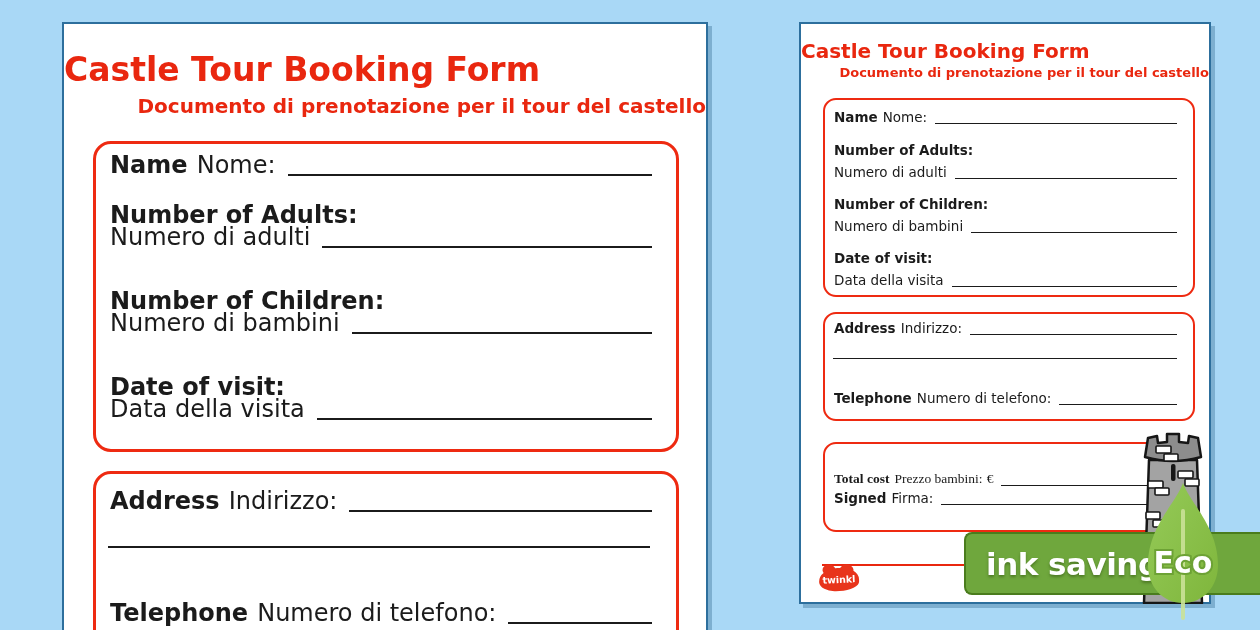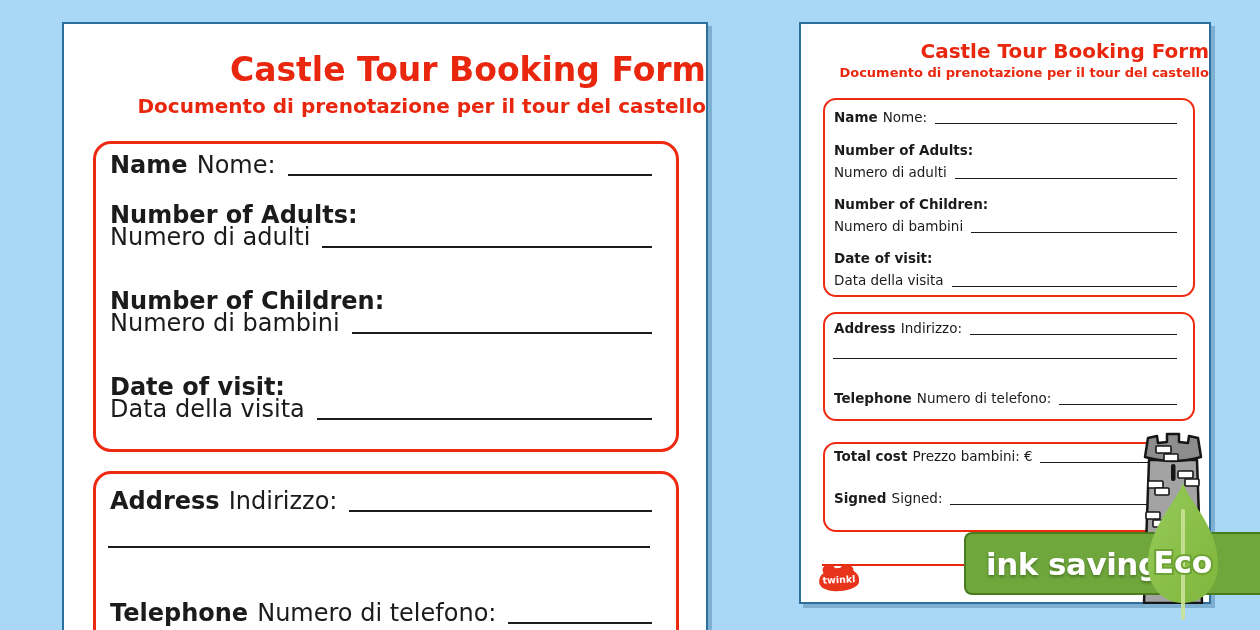--- a/index.html
+++ b/index.html
@@ -5,21 +5,21 @@
   html,body{margin:0;padding:0;}
   body{font-family:"DejaVu Sans","Liberation Sans",sans-serif;}
   .stage{position:relative;width:1260px;height:630px;background:#a9d8f6;overflow:hidden;}
 
   
   .page{position:absolute;background:#ffffff;border:2px solid #2d6f9d;
         box-shadow:4px 4px 0 rgba(54,108,148,.38);box-sizing:border-box;z-index:1;}
   .page-left{left:62px;top:22px;width:646px;height:660px;}
   .page-right{left:799px;top:22px;width:412px;height:582px;}
 
-  .title{color:#e9270f;font-weight:bold;text-align:right;line-height:1.08;}
+  .title{color:#e9270f;font-weight:bold;text-align:left;line-height:1.08;}
   .subtitle{color:#e9270f;font-weight:bold;text-align:right;line-height:1.1;}
   .page-left .title{margin-top:28px;font-size:33px;}
   .page-left .subtitle{margin-top:7px;font-size:20px;}
   .page-right .title{margin-top:17px;font-size:20px;}
   .page-right .subtitle{margin-top:3px;font-size:13px;}
 
   
   .rbox{position:absolute;border:3px solid #ee2a11;border-radius:18px;box-sizing:border-box;}
   .page-left .rbox{left:29px;width:586px;}
   .page-right .rbox{left:22px;width:372px;border-width:2px;border-radius:13px;}
@@ -158,29 +158,29 @@
       </div>
       <div class="fullline" style="top:44px;"></div>
       <div class="frow" style="top:76px;">
         <span class="en">Telephone</span>
         <span class="it">Numero di telefono:</span>
         <span class="wline"></span>
       </div>
     </div>
 
     <div class="rbox br-box3">
-      <div class="frow" style="top:4px;">
+      <div class="frow" style="top:27px;font-family:Liberation Serif, serif;">
         <span class="en">Total cost</span>
         <span class="it">Prezzo bambini:</span>
         <span class="cur">€</span>
         <span class="wline"></span>
       </div>
       <div class="frow" style="top:46px;">
         <span class="en">Signed</span>
-        <span class="it">Signed:</span>
+        <span class="it">Firma:</span>
         <span class="wline"></span>
       </div>
     </div>
 
     <div class="footer-line"></div>
     <div class="logo">
       <span>twinkl</span>
     </div>
   </section>
 

